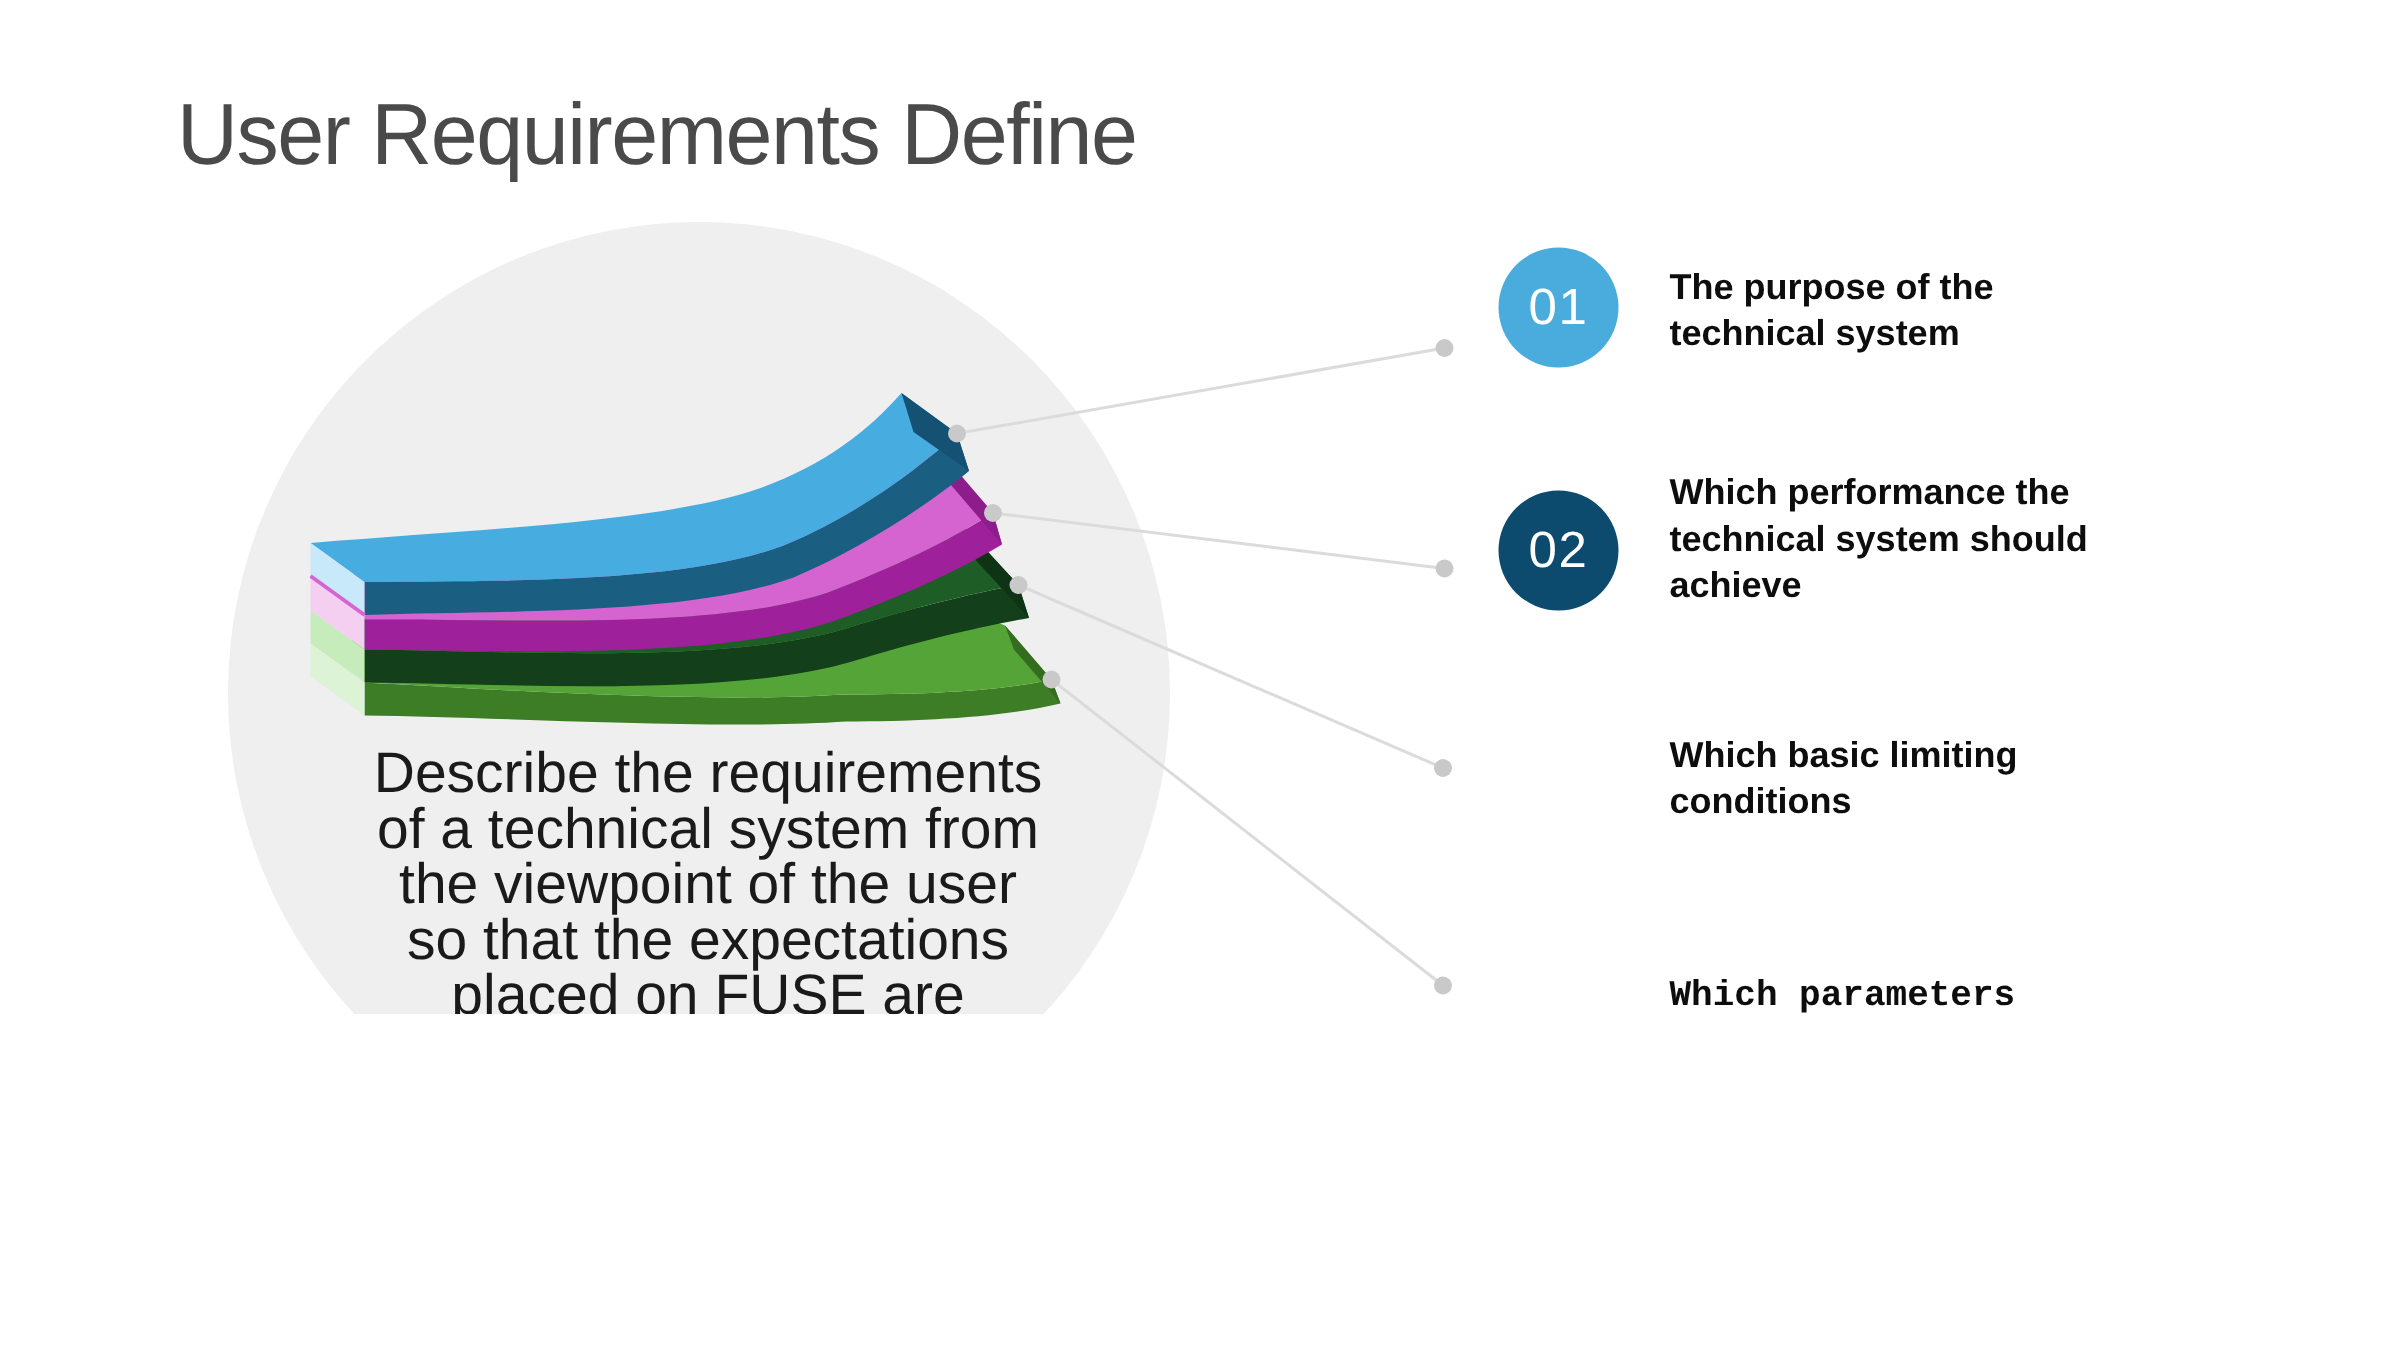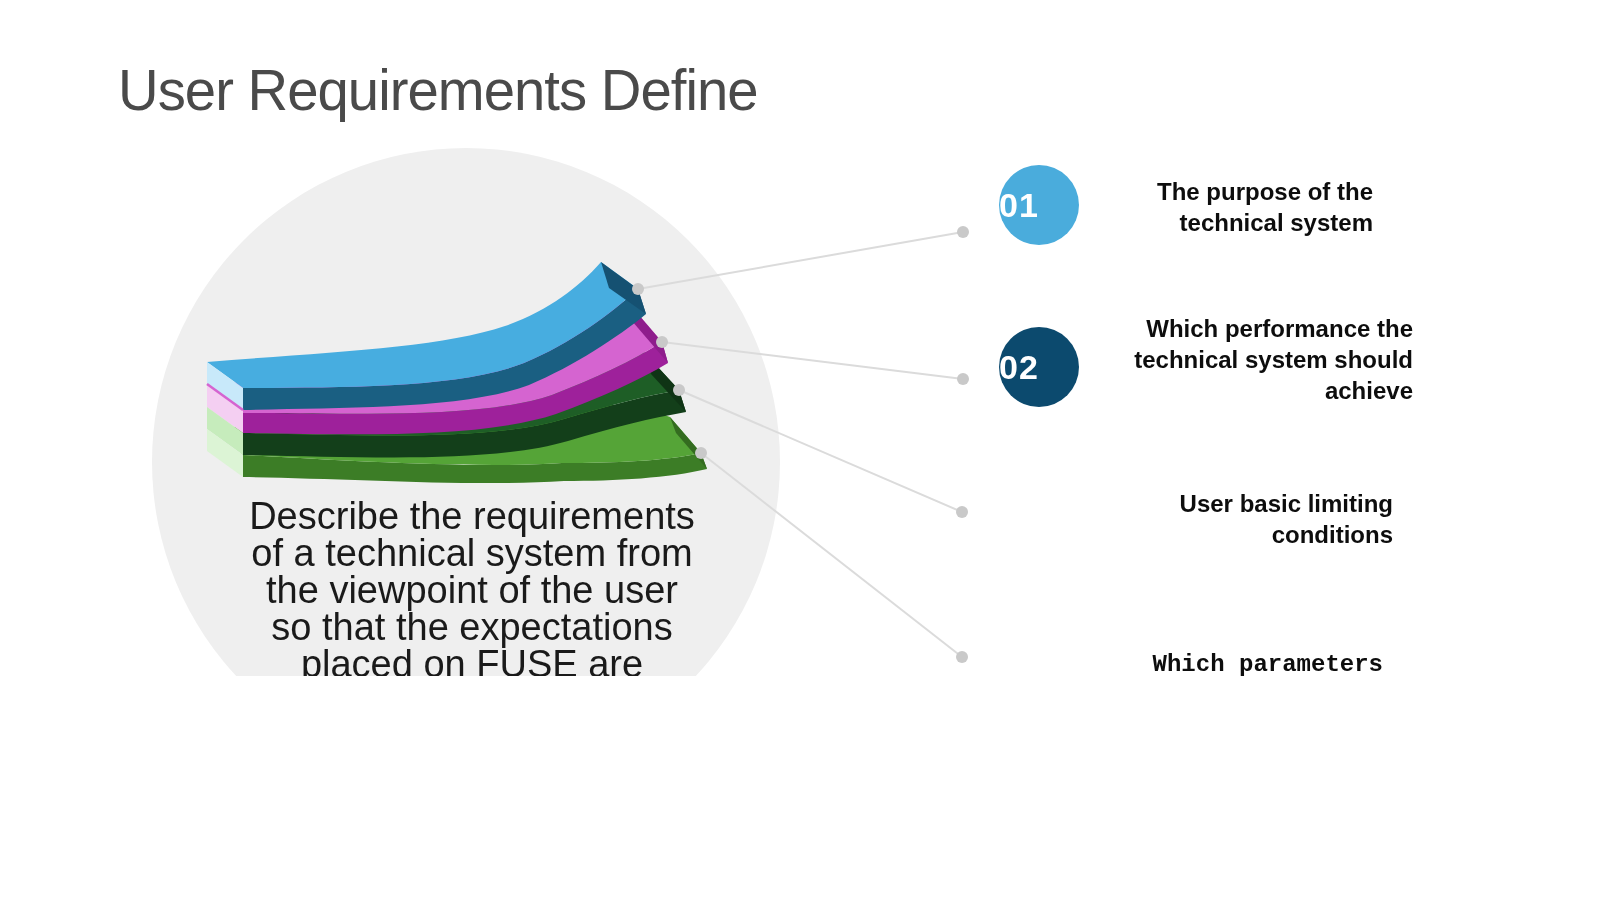--- a/index.html
+++ b/index.html
@@ -17,30 +17,30 @@
     letter-spacing:-1px;white-space:nowrap;
     transform:scaleX(.97);transform-origin:left top;
   }
   .center-description{
     position:absolute;left:242px;top:498px;width:460px;
     font-size:38px;line-height:37px;color:#1A1A1A;
     text-align:center;font-weight:400;
   }
   .step-circle{
     position:absolute;left:999px;width:80px;height:80px;border-radius:50%;
-    display:flex;align-items:center;
-    color:#ffffff;font-size:34px;font-weight:700;letter-spacing:1px;
+    display:flex;align-items:center;justify-content:center;
+    color:#ffffff;font-size:34px;font-weight:400;letter-spacing:1px;
   }
   .step-circle.s1{top:165px;}
   .step-circle.s2{top:327px;}
   .step-circle.s3{top:491px;}
   .step-circle.s4{top:655px;}
   .step-label{
     position:absolute;left:1113px;
-    font-size:24px;line-height:31px;font-weight:700;color:#0D0D0D;text-align:right;
+    font-size:24px;line-height:31px;font-weight:700;color:#0D0D0D;
   }
   .step-label.l1{top:176px;width:260px;}
   .step-label.l2{top:313px;width:300px;}
   .step-label.l3{top:488px;width:280px;}
   .step-label.l4{top:649px;width:270px;font-family:Liberation Mono, monospace;}
 </style>
 </head>
 <body>
 
 <div class="slide">
@@ -104,16 +104,16 @@
 
   <div class="step-circle s1" style="background: rgb(74, 172, 220);">
     <span>01</span>
   </div>
   <div class="step-circle s2" style="background: #0c4a6e;">
     <span>02</span>
   </div>
 
   <div class="step-label l1">The purpose of the technical system</div>
   <div class="step-label l2">Which performance the technical system should achieve</div>
-  <div class="step-label l3">User basic limiting conditions</div>
+  <div class="step-label l3">Which basic limiting conditions</div>
   <div class="step-label l4">Which parameters can be used to measure and confirm the performance.</div>
 
 </div>
 
 </body></html>

